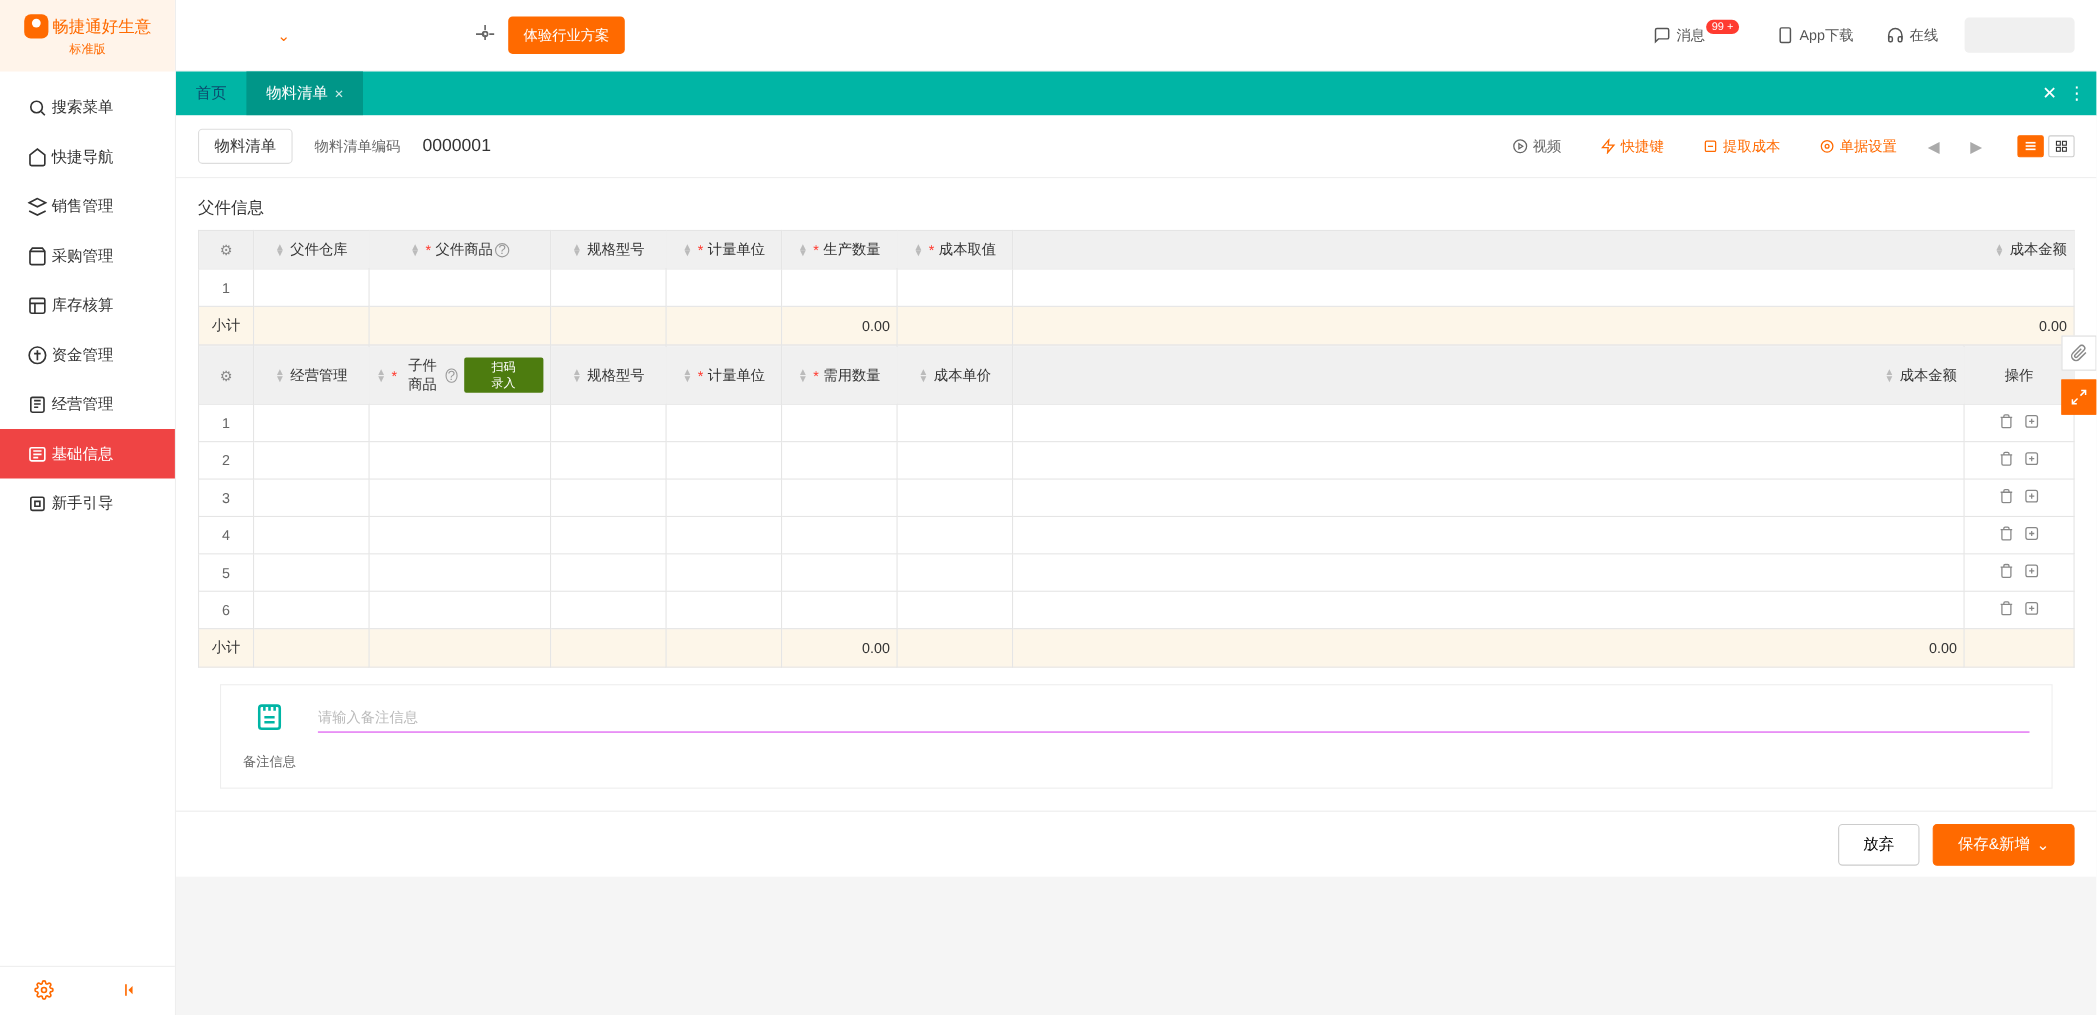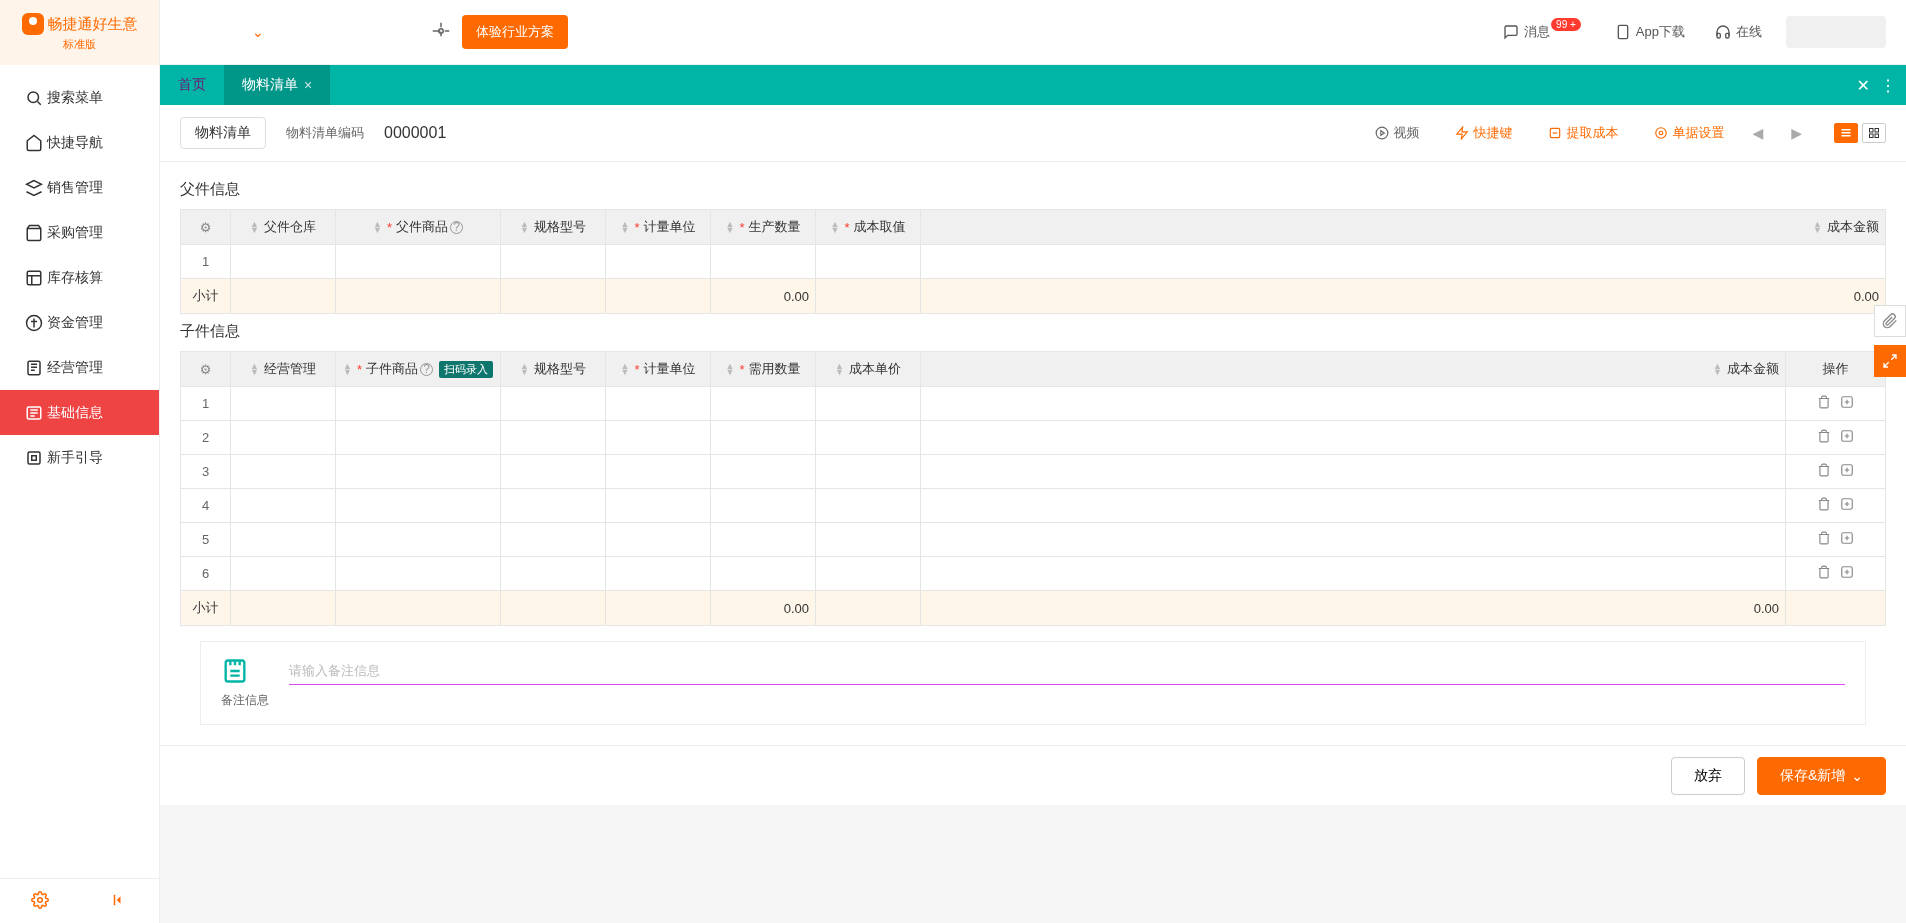--- a/index.html
+++ b/index.html
@@ -33,21 +33,21 @@
 .gear-btn { color: #666; cursor: pointer; }
 .experience-btn { background: #ff6a00; color: #fff; border: none; padding: 8px 14px; border-radius: 4px; cursor: pointer; font-size: 13px; }
 .topbar-spacer { flex: 1; }
 .topbar-item { display: flex; align-items: center; gap: 5px; color: #555; cursor: pointer; margin-left: 18px; font-size: 13px; }
 .badge { background: #ff3b30; color: #fff; font-size: 10px; padding: 1px 5px; border-radius: 8px; position: relative; top: -8px; left: -4px; }
 .avatar-area { width: 100px; height: 32px; background: #f0f0f0; border-radius: 4px; margin-left: 12px; }
 
 
 .tabs-bar { height: 40px; background: #00b5a5; display: flex; align-items: center; color: #fff; position: relative; }
 .tab { height: 100%; padding: 0 18px; display: flex; align-items: center; gap: 6px; cursor: pointer; font-size: 14px; }
-.tab.home { color: #701a75; }
+.tab.home { color: #0c4a6e; }
 .tab.active { background: #009688; position: relative; }
 .tab-close { font-size: 14px; opacity: 0.8; }
 .tab-close-all { position: absolute; right: 10px; display: flex; align-items: center; gap: 10px; }
 .tab-close-all span { cursor: pointer; font-size: 16px; }
 
 
 .content { flex: 1; background: #f5f5f5; padding: 0; overflow: hidden; display: flex; flex-direction: column; position: relative; }
 .page-header { background: #fff; padding: 12px 20px; display: flex; align-items: center; gap: 20px; border-bottom: 1px solid #eee; }
 .page-tab { padding: 6px 14px; border: 1px solid #ddd; border-radius: 4px; background: #fff; font-size: 14px; }
 .page-tab.active { border-color: #ddd; color: #333; }
@@ -65,29 +65,29 @@
 .section-title { font-size: 15px; color: #333; margin: 8px 0 10px; }
 .data-table { width: 100%; border-collapse: collapse; border: 1px solid #e5e5e5; table-layout: fixed; }
 .data-table th { background: #f0f0f0; padding: 8px 6px; font-weight: normal; color: #333; border: 1px solid #e5e5e5; font-size: 13px; position: relative; }
 .data-table td { border: 1px solid #e5e5e5; padding: 8px 6px; text-align: center; height: 34px; font-size: 13px; }
 .sort-icon { color: #bbb; font-size: 9px; display: inline-flex; flex-direction: column; line-height: 6px; vertical-align: middle; margin-right: 3px; }
 .req-star { color: #ff3b30; margin-right: 2px; }
 .th-content { display: flex; align-items: center; justify-content: center; gap: 2px; }
 .th-content.right { justify-content: flex-end; }
 .gear-small { color: #888; }
 .help-icon { color: #999; font-size: 12px; border: 1px solid #999; border-radius: 50%; width: 13px; height: 13px; display: inline-flex; align-items: center; justify-content: center; }
-.scan-badge { background: #0f766e; color: #fff; padding: 1px 5px; border-radius: 2px; font-size: 11px; margin-left: 4px; }
+.scan-badge { background: #4d7c0f; color: #fff; padding: 1px 20px; border-radius: 2px; font-size: 11px; margin-left: 4px; }
 .subtotal-row td { background: #fdf6e9; font-weight: 500; }
 .row-num { color: #666; }
 .op-icon { color: #888; cursor: pointer; margin: 0 3px; display: inline-flex; }
 .right-align { text-align: right !important; padding-right: 10px; }
 
 
 .remarks-section { background: #fff; margin: 15px 20px 0; padding: 15px 20px; display: flex; gap: 20px; align-items: flex-start; border: 1px solid #eee; }
-.remarks-label { display: flex; flex-direction: column; gap: 4px; color: #666; font-size: 12px; }
+.remarks-label { display: flex; flex-direction: column; align-items: center; gap: 15px; color: #666; font-size: 12px; }
 .remarks-icon { color: #00b5a5; }
 .remarks-input { flex: 1; border: none; border-bottom: 1px solid #d946ef; padding: 6px 0; font-size: 13px; outline: none; }
 .remarks-input::placeholder { color: #bbb; }
 
 
 .footer { height: 60px; background: #fff; border-top: 1px solid #eee; display: flex; align-items: center; justify-content: flex-end; padding: 0 20px; gap: 12px; }
 .btn { padding: 9px 22px; border-radius: 4px; font-size: 14px; cursor: pointer; border: 1px solid #ccc; background: #fff; }
 .btn-primary { background: #ff6a00; border-color: #ff6a00; color: #fff; display: flex; align-items: center; gap: 6px; }
 
 
@@ -392,21 +392,20 @@
                 <td></td>
                 <td></td>
                 <td></td>
               <td class="right-align">0.00</td>
               <td></td>
               <td class="right-align">0.00</td>
             </tr>
           </tbody>
         </table>
 
-        <div class="section-title">子件信息</div>
         <table class="data-table">
           <colgroup>
               <col style="width:50px">
               <col style="width:105px">
               <col style="width:165px">
               <col style="width:105px">
               <col style="width:105px">
               <col style="width:105px">
               <col style="width:105px">
               <col>

